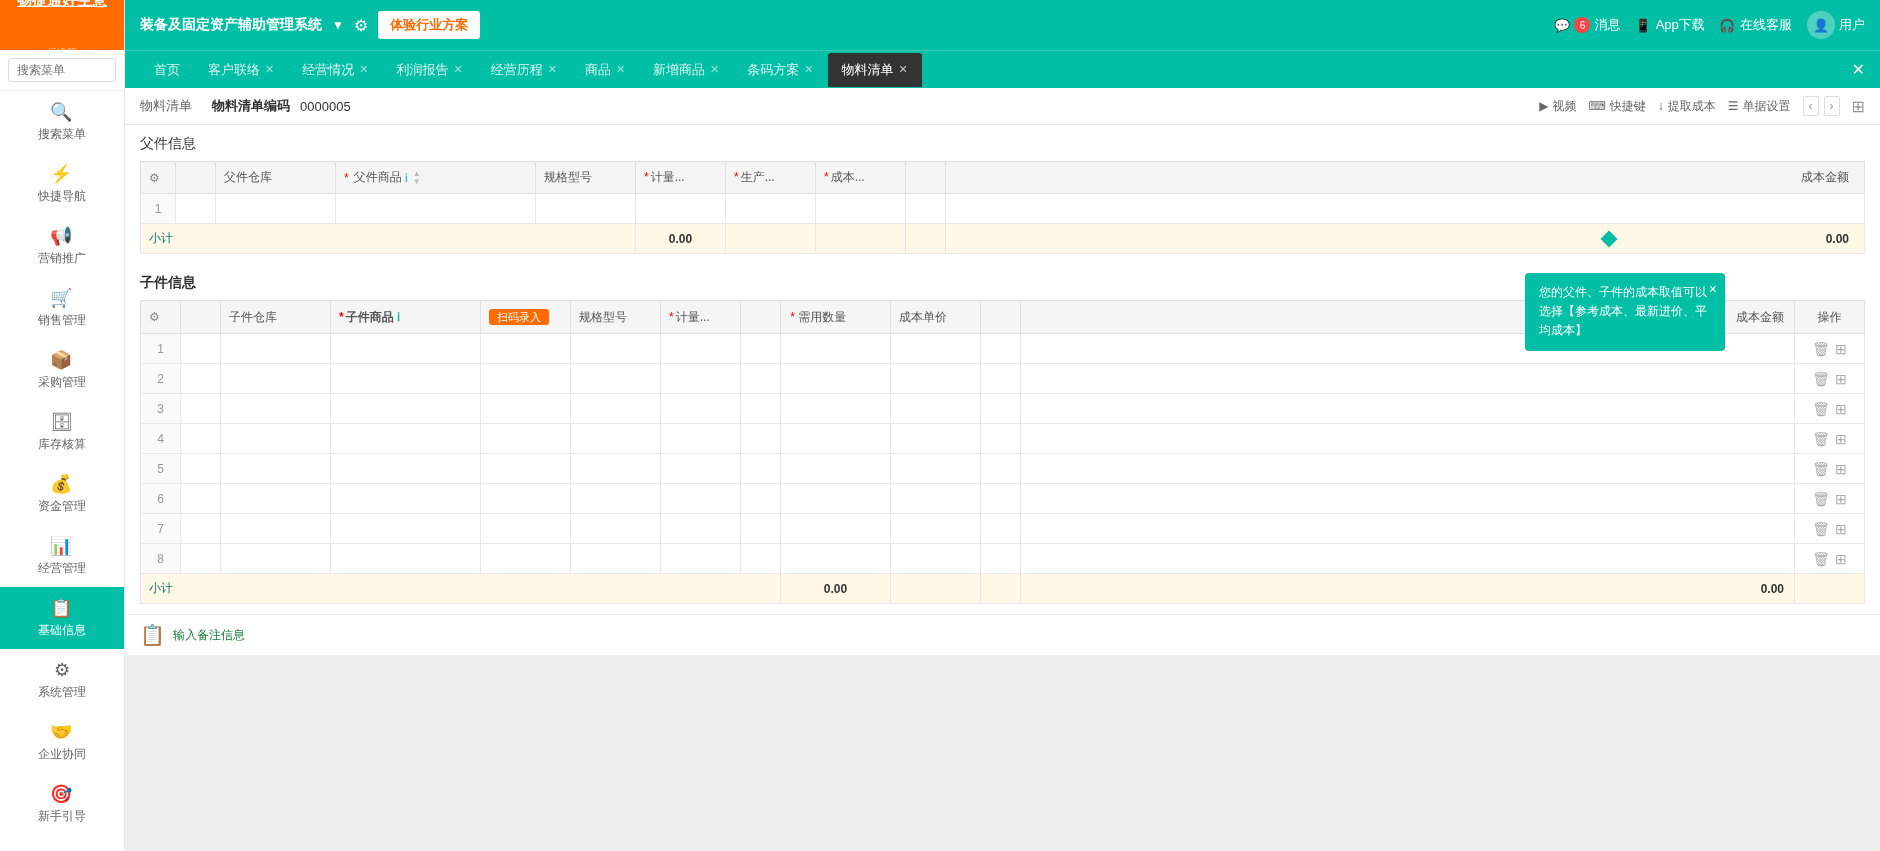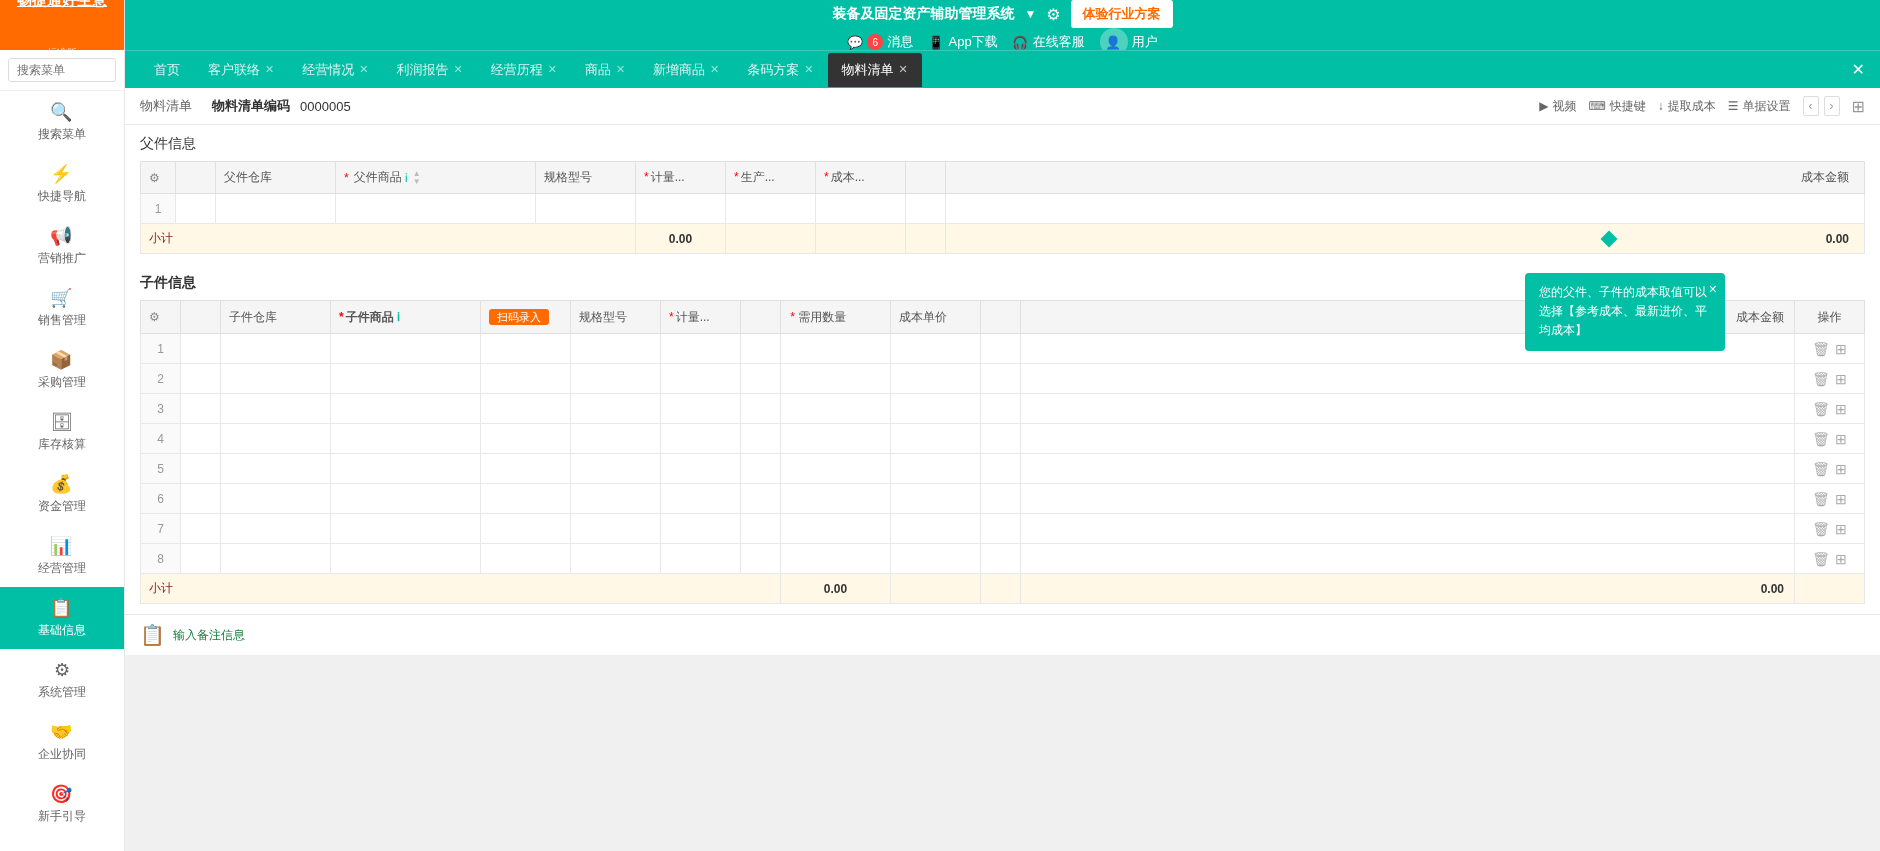--- a/index.html
+++ b/index.html
@@ -13,21 +13,21 @@
     .sidebar-item { display: flex; flex-direction: column; align-items: center; padding: 10px 5px; cursor: pointer; color: #666; font-size: 12px; border-bottom: none; }
     .sidebar-item.active { color: white; background: #00bfa5; }
     .sidebar-icon { font-size: 18px; margin-bottom: 3px; }
     .sidebar-search { padding: 8px; border-bottom: 1px solid #eee; }
     .sidebar-search input { width: 100%; padding: 4px 8px; border: 1px solid #ddd; border-radius: 3px; font-size: 12px; outline: none; }
 
     
     .main { flex: 1; display: flex; flex-direction: column; overflow: hidden; }
 
     
-    .top-header { background: #00bfa5; height: 50px; display: flex; align-items: center; padding: 0 15px; justify-content: space-between; flex-shrink: 0; flex-direction: column; }
+    .top-header { background: #00bfa5; height: 50px; display: flex; align-items: center; padding: 0 15px; justify-content: space-between; flex-shrink: 0; }
     .top-header-left { display: flex; align-items: center; gap: 10px; }
     .system-title { color: white; font-size: 14px; font-weight: bold; }
     .dropdown-arrow { color: white; font-size: 12px; cursor: pointer; }
     .settings-icon { color: white; font-size: 16px; cursor: pointer; }
     .trial-btn { background: white; color: #ff6b00; padding: 5px 12px; border-radius: 3px; font-size: 13px; cursor: pointer; border: none; font-weight: bold; }
     .top-header-right { display: flex; align-items: center; gap: 15px; color: white; font-size: 13px; }
     .header-action { display: flex; align-items: center; gap: 4px; cursor: pointer; color: white; }
     .badge { background: #ff4444; color: white; border-radius: 50%; width: 16px; height: 16px; font-size: 10px; display: flex; align-items: center; justify-content: center; }
     .user-avatar { width: 28px; height: 28px; border-radius: 50%; background: rgba(255,255,255,0.3); display: flex; align-items: center; justify-content: center; color: white; }
 
@@ -56,21 +56,21 @@
     
     .section { background: white; padding: 0 15px 10px; }
     .section-title { font-size: 14px; color: #333; font-weight: normal; padding: 10px 0 8px; }
     .section-title-sub { font-size: 14px; color: #333; font-weight: bold; padding: 10px 0 8px; }
 
     
     .data-table { width: 100%; border-collapse: collapse; font-size: 12px; }
     .data-table th { background: #f5f5f5; border: 1px solid #e0e0e0; padding: 7px 8px; color: #555; font-weight: normal; text-align: left; white-space: nowrap; }
     .data-table td { border: 1px solid #e8e8e8; padding: 6px 8px; color: #333; min-height: 30px; height: 30px; }
     .data-table td.row-num { text-align: center; color: #999; background: #fafafa; width: 35px; }
-    .data-table td.subtotal-label { background: #fff8e6; font-size: 12px; color: #7f1d1d; }
+    .data-table td.subtotal-label { background: #fff8e6; font-size: 12px; color: #0f766e; }
     .data-table td.subtotal-val { background: #fff8e6; text-align: center; font-weight: bold; }
     .data-table tr.subtotal-row td { background: #fff8e6; }
     .required-star { color: red; margin-right: 2px; }
     .th-settings { background: #f5f5f5; border: 1px solid #e0e0e0; padding: 7px 8px; text-align: center; width: 35px; }
     .th-icon { color: #888; cursor: pointer; }
     .col-sortable { display: flex; align-items: center; gap: 3px; }
     .sort-arrows { display: flex; flex-direction: column; gap: 0; margin-left: 2px; }
     .sort-arrow { font-size: 8px; color: #bbb; line-height: 1; }
 
     

